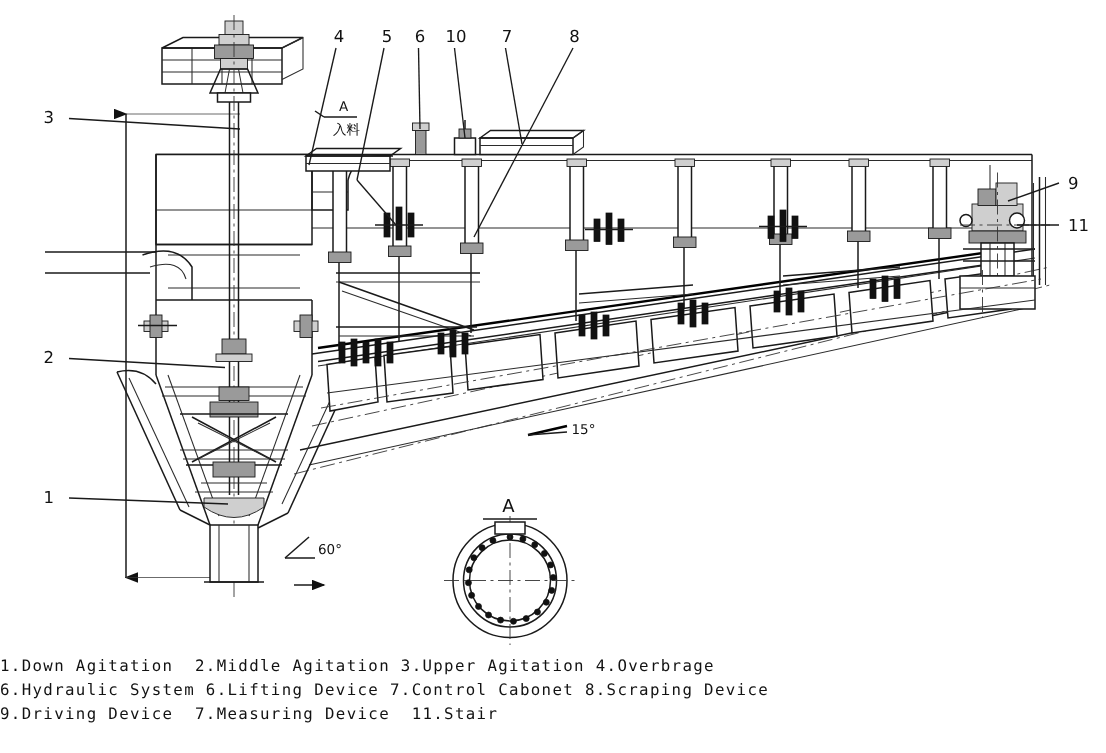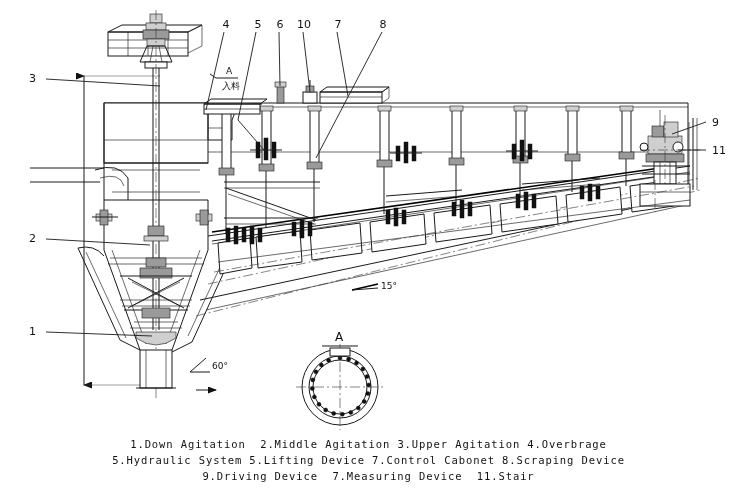--- a/index.html
+++ b/index.html
@@ -58,21 +58,20 @@
     font-family: "DejaVu Sans", sans-serif;
     font-size: 9px;
     fill: #111;
   }
 
   #legend {
     position: absolute;
     left: 0;
     top: 436px;
     width: 737px;
-    text-align: center;
   }
   .legend-line {
     font-family: "DejaVu Sans Mono", monospace;
     font-size: 10.5px;
     color: #121212;
     letter-spacing: 0.9px;
     line-height: 16px;
     white-space: pre;
   }
 </style>
@@ -557,15 +556,15 @@
       <line class="leader" x1="706" y1="150" x2="678" y2="150"></line>
       <text class="num" x="712" y="154" text-anchor="start">11</text>
     </g>
   </g>
 
 </svg>
 </div>
 
 <div id="legend">
   <div class="legend-line">1.Down Agitation  2.Middle Agitation 3.Upper Agitation 4.Overbrage</div>
-  <div class="legend-line">5.Hydraulic System 5.Lifting Device 7.Control Cabonet 8.Scraping Device</div>
+  <div class="legend-line">6.Hydraulic System 6.Lifting Device 7.Control Cabonet 8.Scraping Device</div>
   <div class="legend-line">9.Driving Device  7.Measuring Device  11.Stair</div>
 </div>
 
 </body></html>

